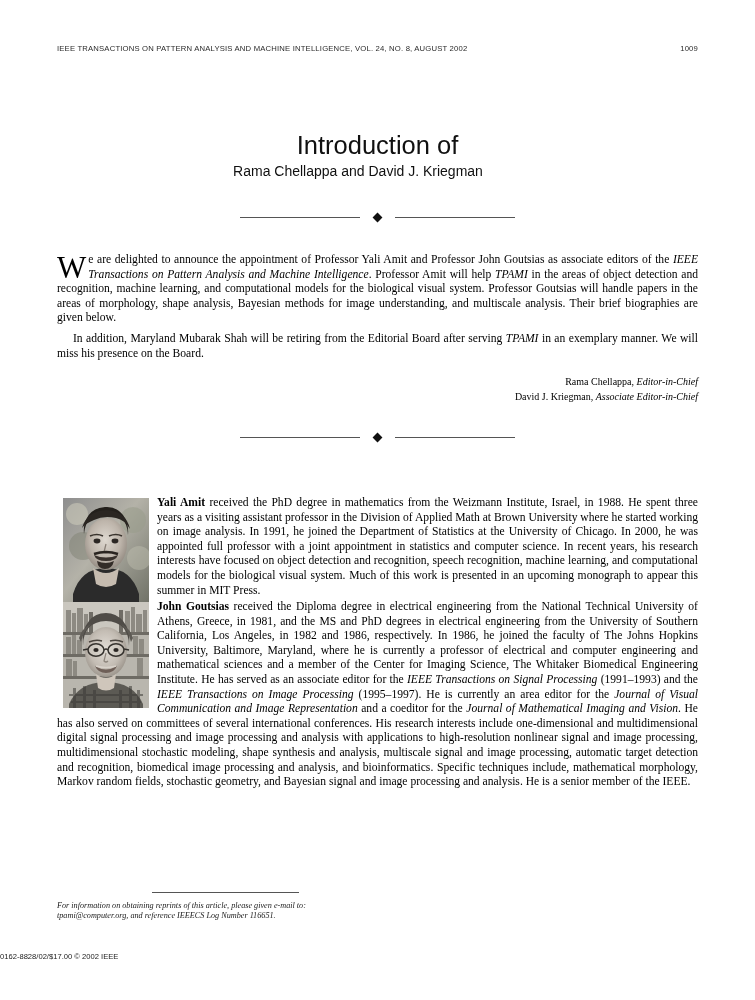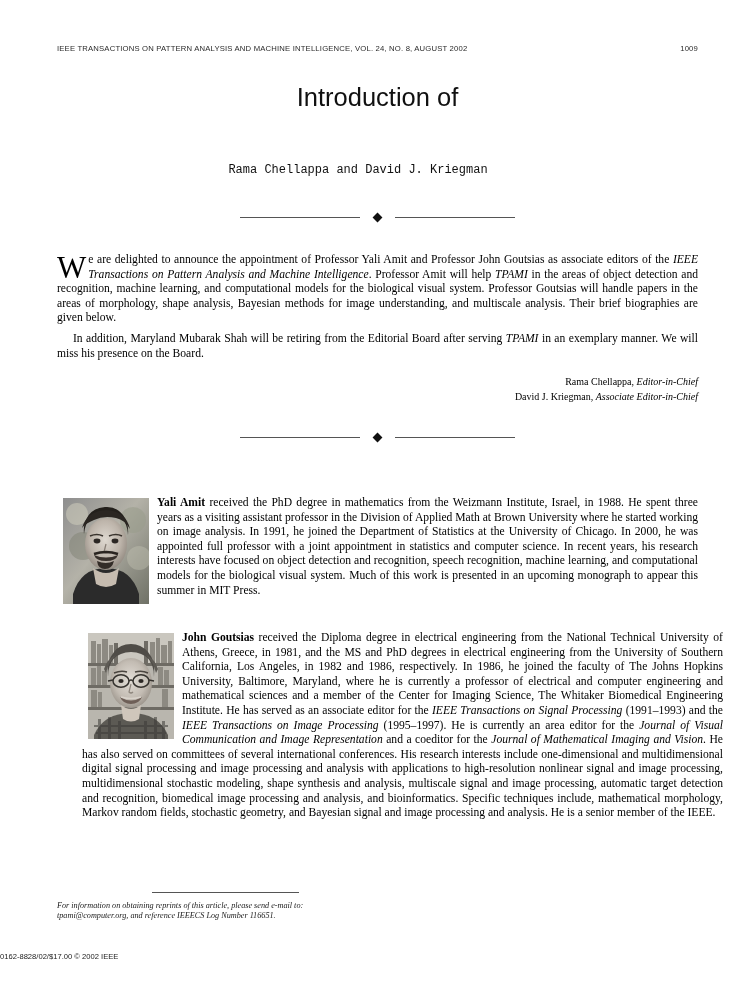--- a/index.html
+++ b/index.html
@@ -44,29 +44,29 @@
     left: 0;
     top: 82px;
     width: 755px;
     text-align: center;
     font-family: "Liberation Sans", "DejaVu Sans", sans-serif;
     font-size: 25.5px;
     font-weight: 400;
     line-height: 31px;
     color: #101010;
   }
-  .title .line { display: block; }
+  .title .line { display: block; margin-top: 48px; }
   .authors {
     position: absolute;
     left: 0;
     top: 163px;
     width: 716px;
     text-align: center;
-    font-family: Liberation Mono, monospace;
-    font-size: 12px;
+    font-family: Liberation Sans, sans-serif;
+    font-size: 14px;
     color: #101010;
   }
 
   
   .divider {
     position: absolute;
     left: 0;
     width: 755px;
     height: 14px;
     display: flex;
@@ -124,21 +124,21 @@
     line-height: 15px;
   }
 
   
   .bio {
     position: absolute;
     left: 57px;
     width: 641px;
   }
   #bio-amit { top: 496px; }
-  #bio-goutsias { top: 631px; margin-left: 25px; }
+  #bio-goutsias { top: 600px; }
 
   .portrait {
     float: left;
     width: 86px;
     height: 106px;
     margin: 2px 8px 2px 6px;
     position: relative;
     overflow: hidden;
     background: #888;
   }
@@ -328,19 +328,19 @@
         <path d="M33 64 q10 3 20 0" stroke="#d8d2ca" stroke-width="1.6" fill="none"></path>
       </svg>
     </div>
     <div class="bio-text">
       <span class="bio-name">John Goutsias</span><span> received the Diploma degree in electrical engineering from the National Technical University of Athens, Greece, in 1981, and the MS and PhD degrees in electrical engineering from the University of Southern California, Los Angeles, in 1982 and 1986, respectively. In 1986, he joined the faculty of The Johns Hopkins University, Baltimore, Maryland, where he is currently a professor of electrical and computer engineering and mathematical sciences and a member of the Center for Imaging Science, The Whitaker Biomedical Engineering Institute. He has served as an associate editor for the </span><em>IEEE Transactions on Signal Processing</em><span> (1991–1993) and the </span><em>IEEE Transactions on Image Processing</em><span> (1995–1997). He is currently an area editor for the </span><em>Journal of Visual Communication and Image Representation</em><span> and a coeditor for the </span><em>Journal of Mathematical Imaging and Vision</em><span>. He has also served on committees of several international conferences. His research interests include one-dimensional and multidimensional digital signal processing and image processing and analysis with applications to high-resolution nonlinear signal and image processing, multidimensional stochastic modeling, shape synthesis and analysis, multiscale signal and image processing, automatic target detection and recognition, biomedical image processing and analysis, and bioinformatics. Specific techniques include, mathematical morphology, Markov random fields, stochastic geometry, and Bayesian signal and image processing and analysis. He is a senior member of the IEEE.</span>
     </div>
   </div>
 
   <div class="footnote-rule"></div>
   <div class="footnote">
-    <div>For information on obtaining reprints of this article, please send e-mail to:</div>
+    <div>For information on obtaining reprints of this article, please given e-mail to:</div>
     <div>tpami@computer.org, and reference IEEECS Log Number 116651.</div>
   </div>
 
   <div class="copyright">0162-8828/02/$17.00 © 2002 IEEE</div>
 
 </div>
 
 </body></html>

